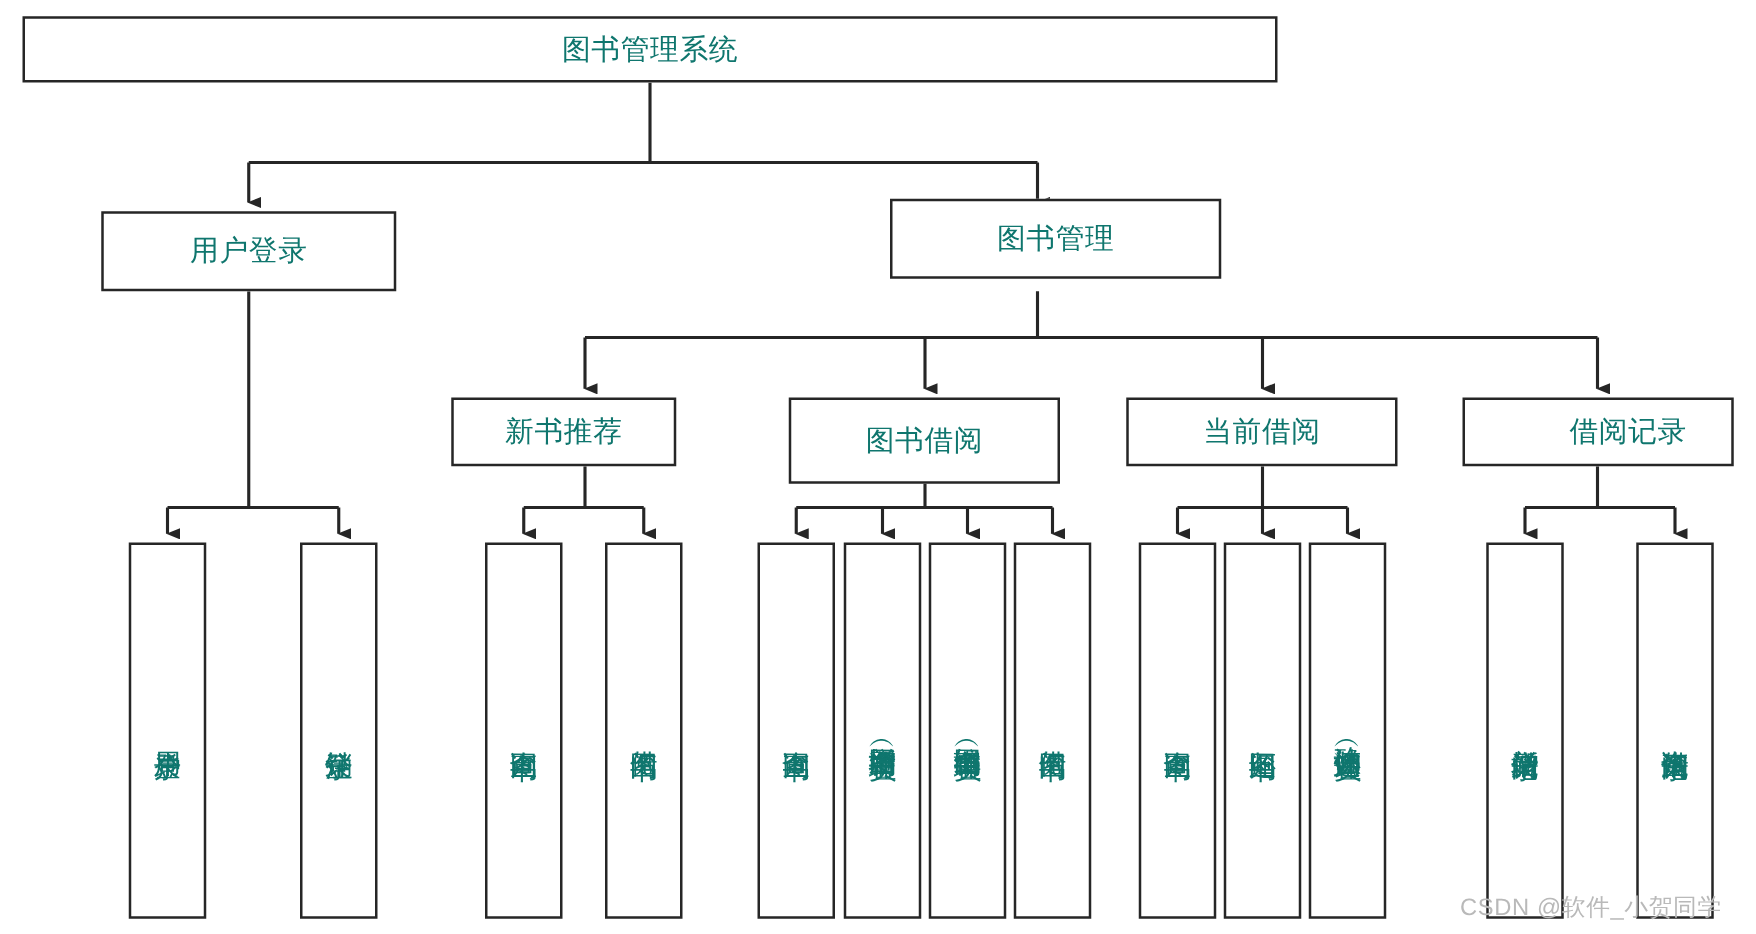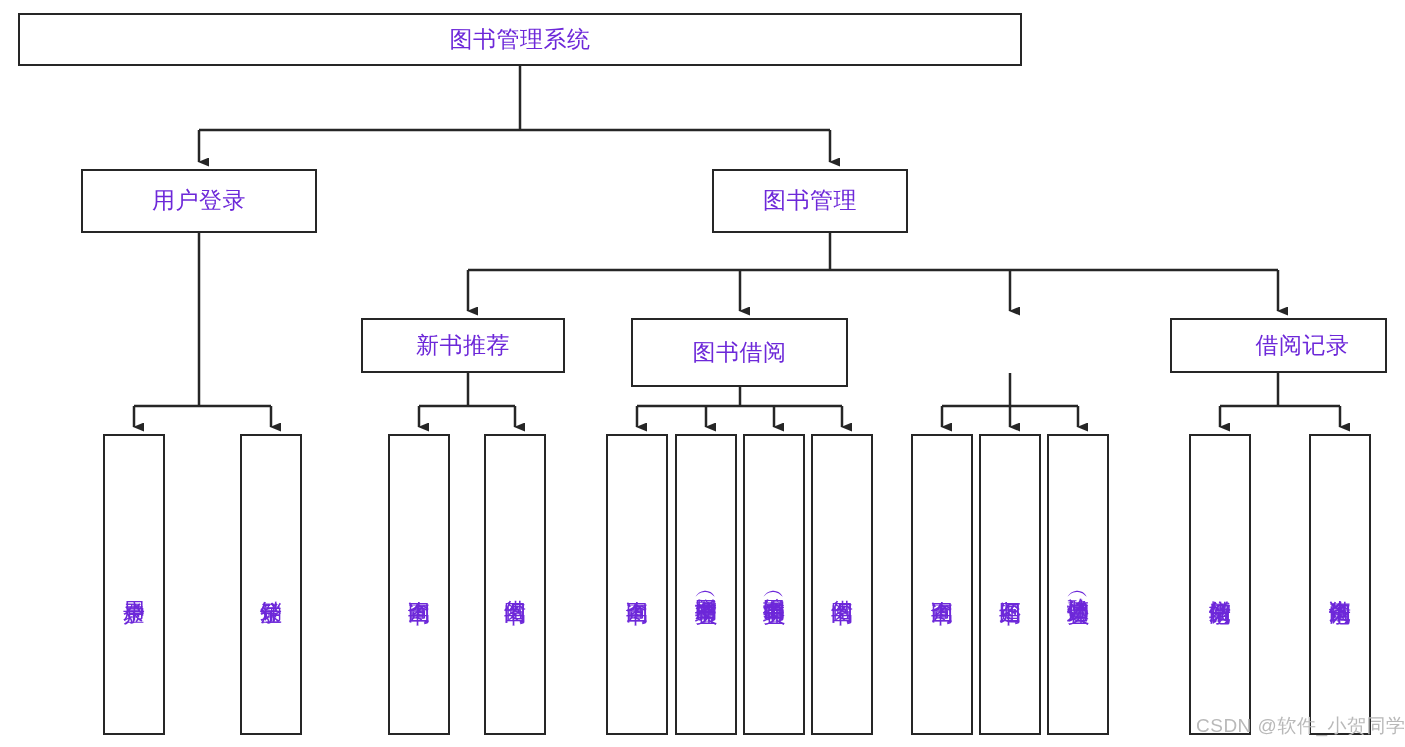--- a/index.html
+++ b/index.html
@@ -26,21 +26,21 @@
     pointer-events: none;
   }
   .node {
     position: absolute;
     box-sizing: border-box;
     border: 2.5px solid #262626;
     background: #ffffff;
     display: flex;
     align-items: center;
     justify-content: center;
-    color: #6d28d9;
+    color: #0f766e;
   }
   .node .label {
     display: block;
     line-height: 1.18;
     letter-spacing: 0.5px;
     white-space: nowrap;
   }
   
   .node.h .label {
     font-size: 23px;
@@ -130,32 +130,35 @@
   </svg>
 
   <div class="node h root" style="left:18px; top:13px; width:1004px; height:53px;">
     <span class="label">图书管理系统</span>
   </div>
 
   <div class="node h" style="left:81px; top:169px; width:236px; height:64px;">
     <span class="label">用户登录</span>
   </div>
 
-  <div class="node h" style="left:712px; top:169px; width:196px; height:64px;">
+  <div class="node h" style="left:712px; top:159px; width:265px; height:64px;">
     <span class="label">图书管理</span>
   </div>
 
-  <div class="node h" style="left:361px; top:318px; width:204px; height:55px;">
+  <div class="node h" style="left:361px; top:318px; width:180px; height:55px;">
     <span class="label">新书推荐</span>
   </div>
 
   <div class="node h" style="left:631px; top:318px; width:217px; height:69px;">
     <span class="label">图书借阅</span>
   </div>
 
+  <div class="node h" style="left:901px; top:318px; width:217px; height:55px;">
+    <span class="label">当前借阅</span>
+  </div>
 
   <div class="node h" style="left:1170px; top:318px; width:217px; height:55px;padding-left:48px;">
     <span class="label">借阅记录</span>
   </div>
 
   <div class="node v" style="left:103px; top:434px; width:62px; height:301px;">
     <span class="label">用户登录</span>
   </div>
 
   <div class="node v" style="left:240px; top:434px; width:62px; height:301px;">
@@ -199,15 +202,15 @@
   </div>
 
   <div class="node v" style="left:1189px; top:434px; width:62px; height:301px;">
     <span class="label">新增借阅记录</span>
   </div>
 
   <div class="node v" style="left:1309px; top:434px; width:62px; height:301px;">
     <span class="label">查询借阅记录</span>
   </div>
 
-  <div class="watermark" style="left:1196px; top:713px;">CSDN @软件_小贺同学</div>
+  <div class="watermark" style="left:1168px; top:713px;">CSDN @软件_小贺同学</div>
 
 </div>
 
 </body></html>

